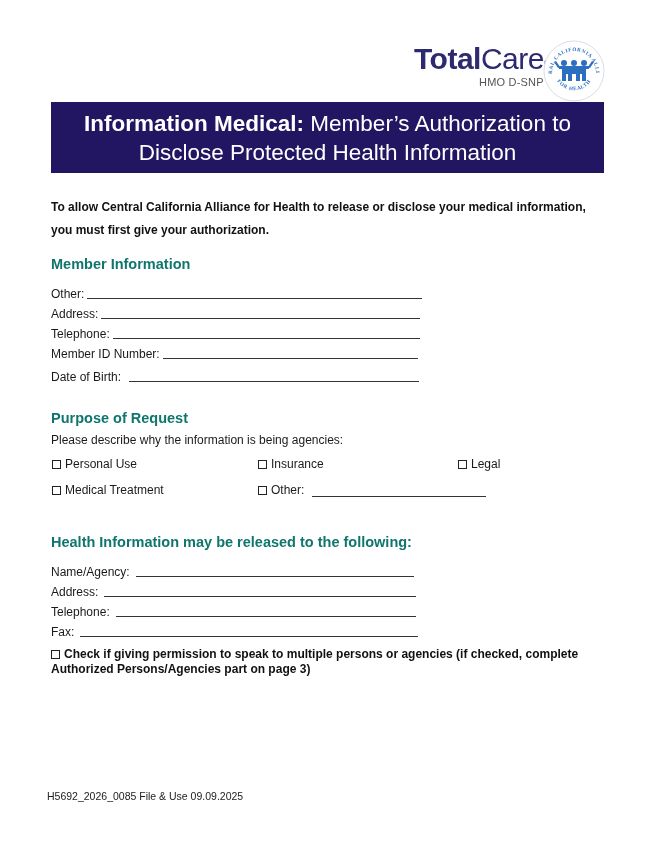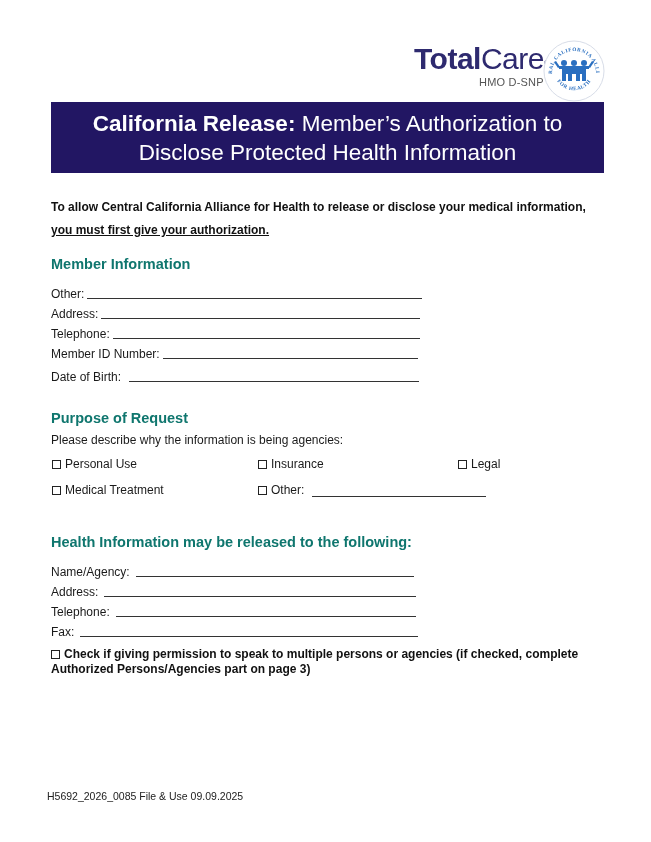--- a/index.html
+++ b/index.html
@@ -64,28 +64,28 @@
       <circle cx="42" cy="24" r="3"></circle>
       <path d="M17,27 L27,27 L36,27 L47,27 L47,30 L44,30 L44,42 L40,42 L40,35 L38,35 L38,42 L34,42 L34,35 L30,35 L30,42 L26,42 L26,35 L24,35 L24,42 L20,42 L20,30 L17,30 Z"></path>
       <path d="M14,22 L18,28 L16,29 L12,23 Z"></path>
       <path d="M50,22 L46,28 L48,29 L52,23 Z"></path>
     </g>
   </svg>
 </div>
 
 <div class="abs banner">
   <div class="l1">
-    <b>California Release:</b>
+    <b>Information Medical:</b>
     <span>Member’s Authorization to</span>
   </div>
   <div class="l2">Disclose Protected Health Information</div>
 </div>
 
 <div class="abs intro" style="top:200px;">To allow Central California Alliance for Health to release or disclose your medical information,</div>
-<div class="abs intro" style="top:223px;text-decoration:underline;">you must first give your authorization.</div>
+<div class="abs intro" style="top:223px;">you must first give your authorization.</div>
 
 <div class="abs section" style="top:256px;">Member Information</div>
 
 <div class="abs field" style="top:283px; width:371px;">
   <span class="lbl">Other:</span>
   <span class="line"></span>
 </div>
 <div class="abs field" style="top:303px; width:369px;">
   <span class="lbl">Address:</span>
   <span class="line"></span>

